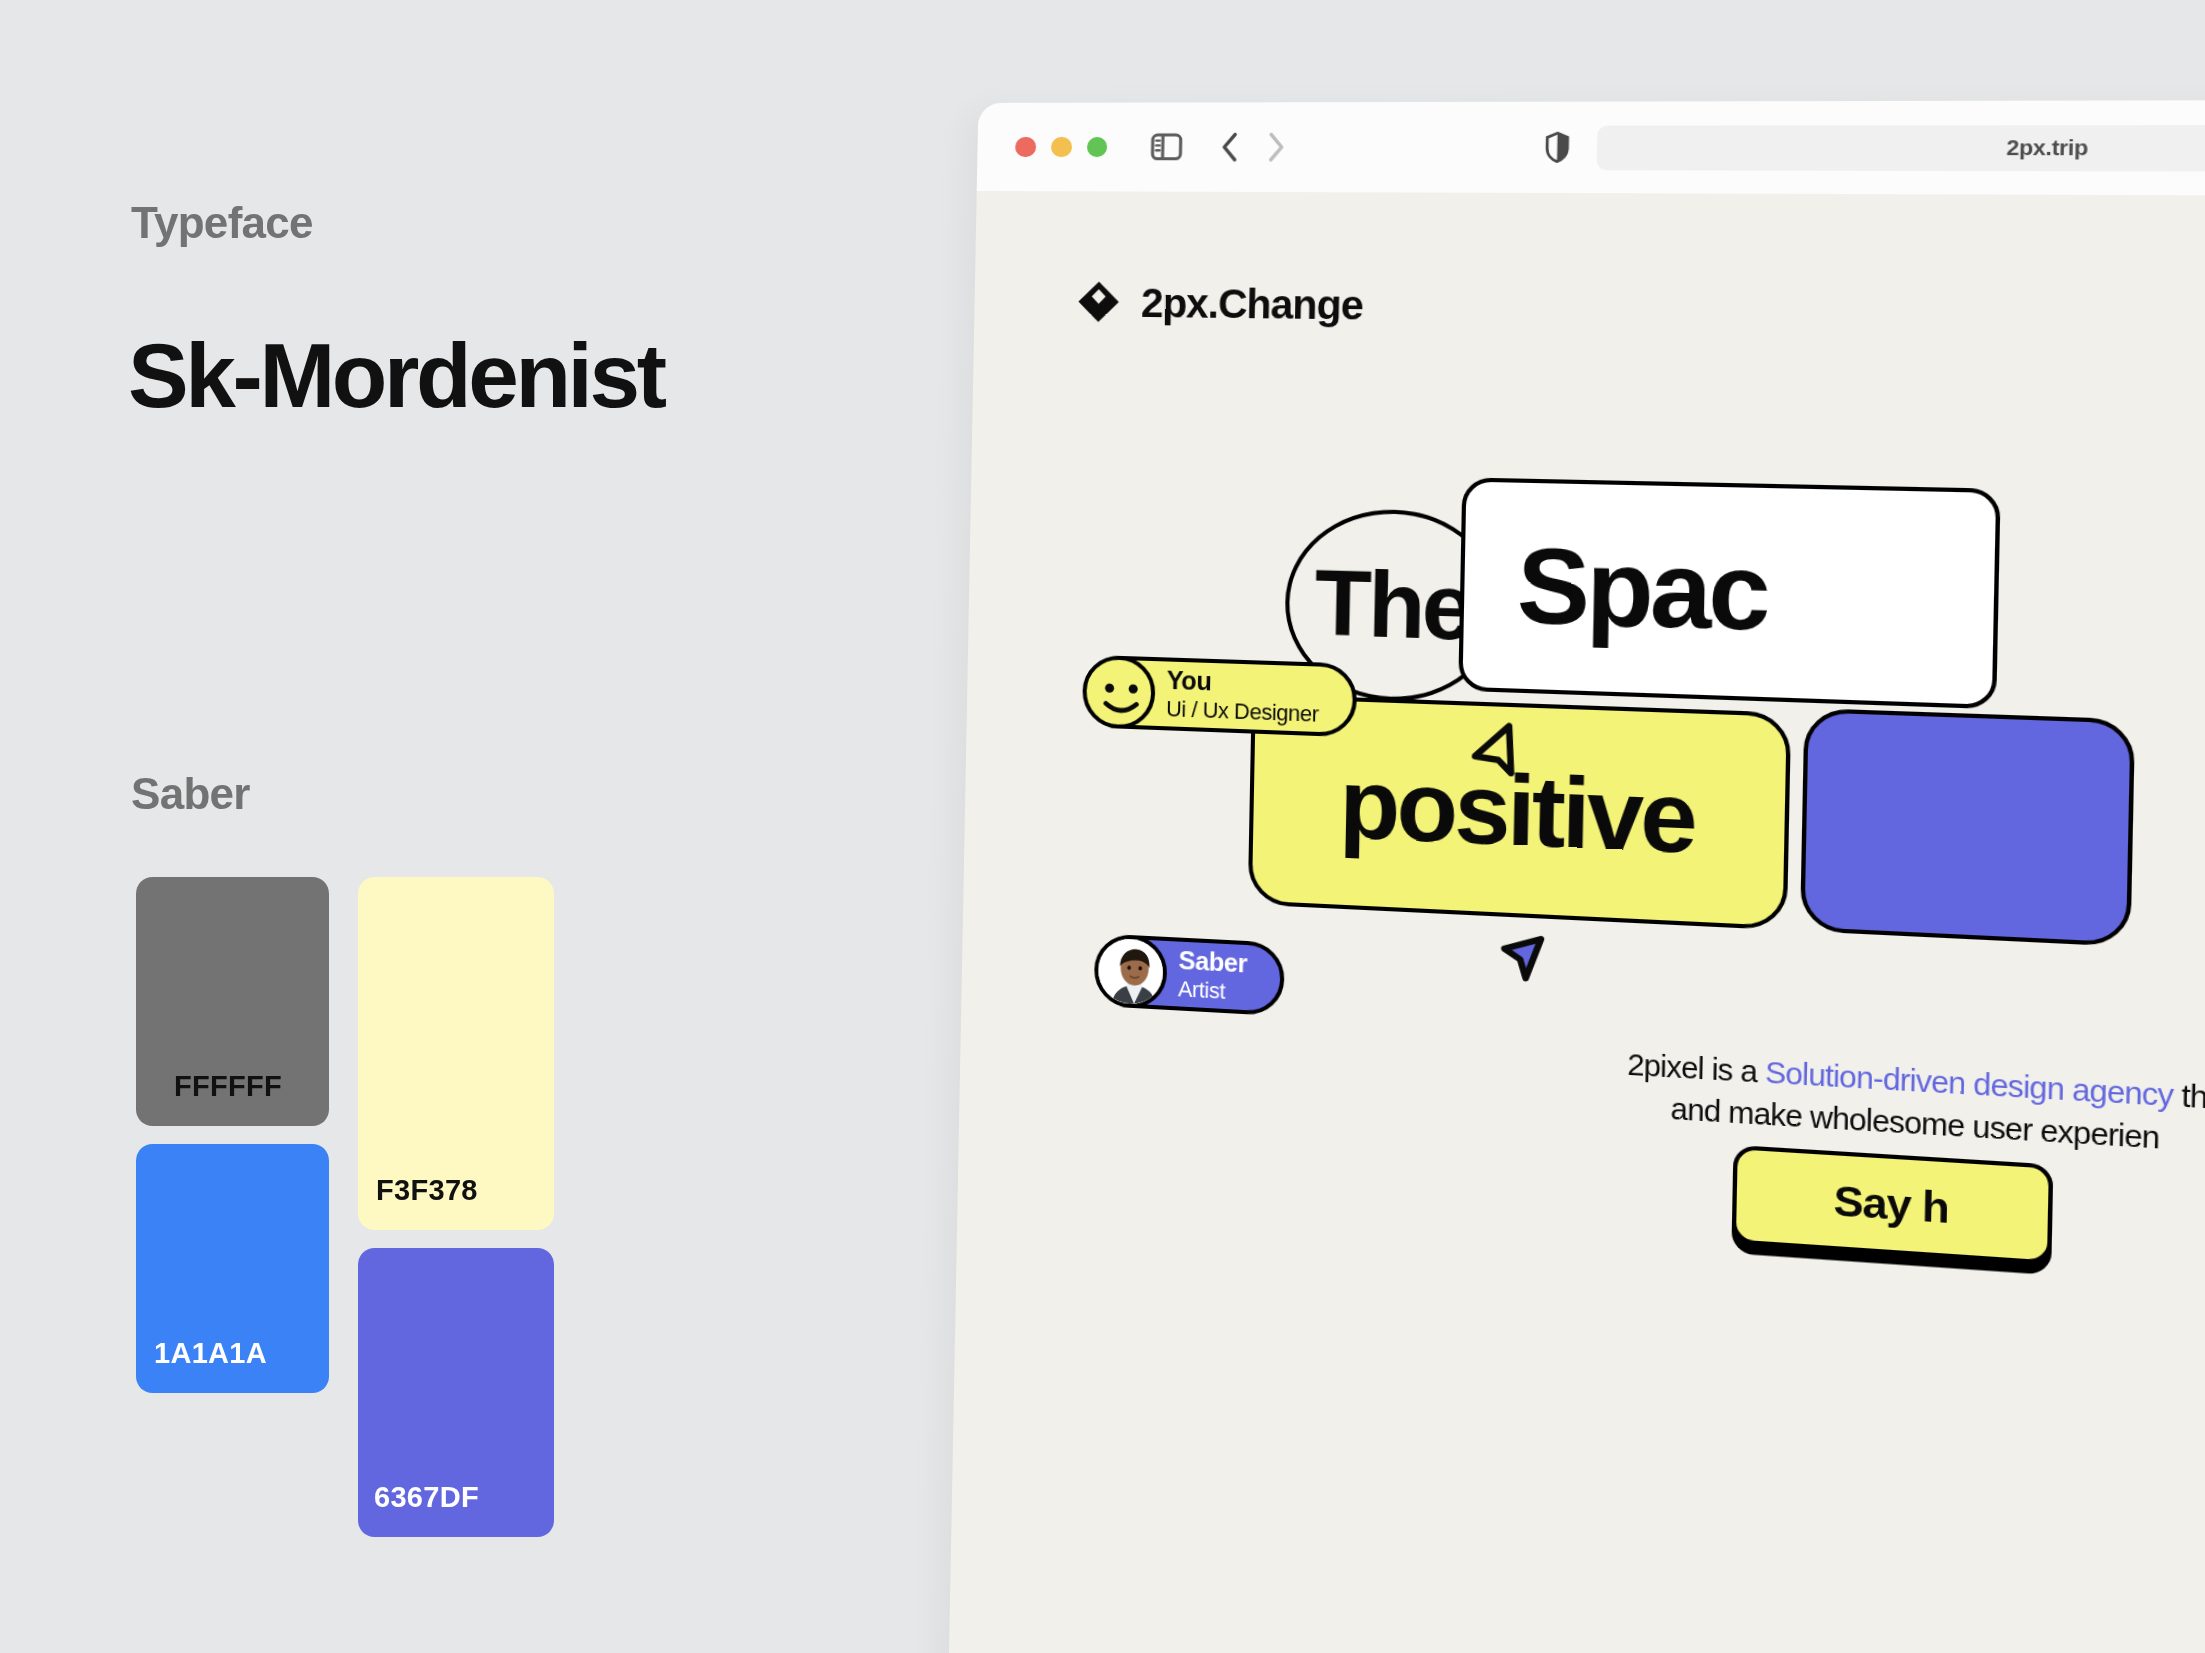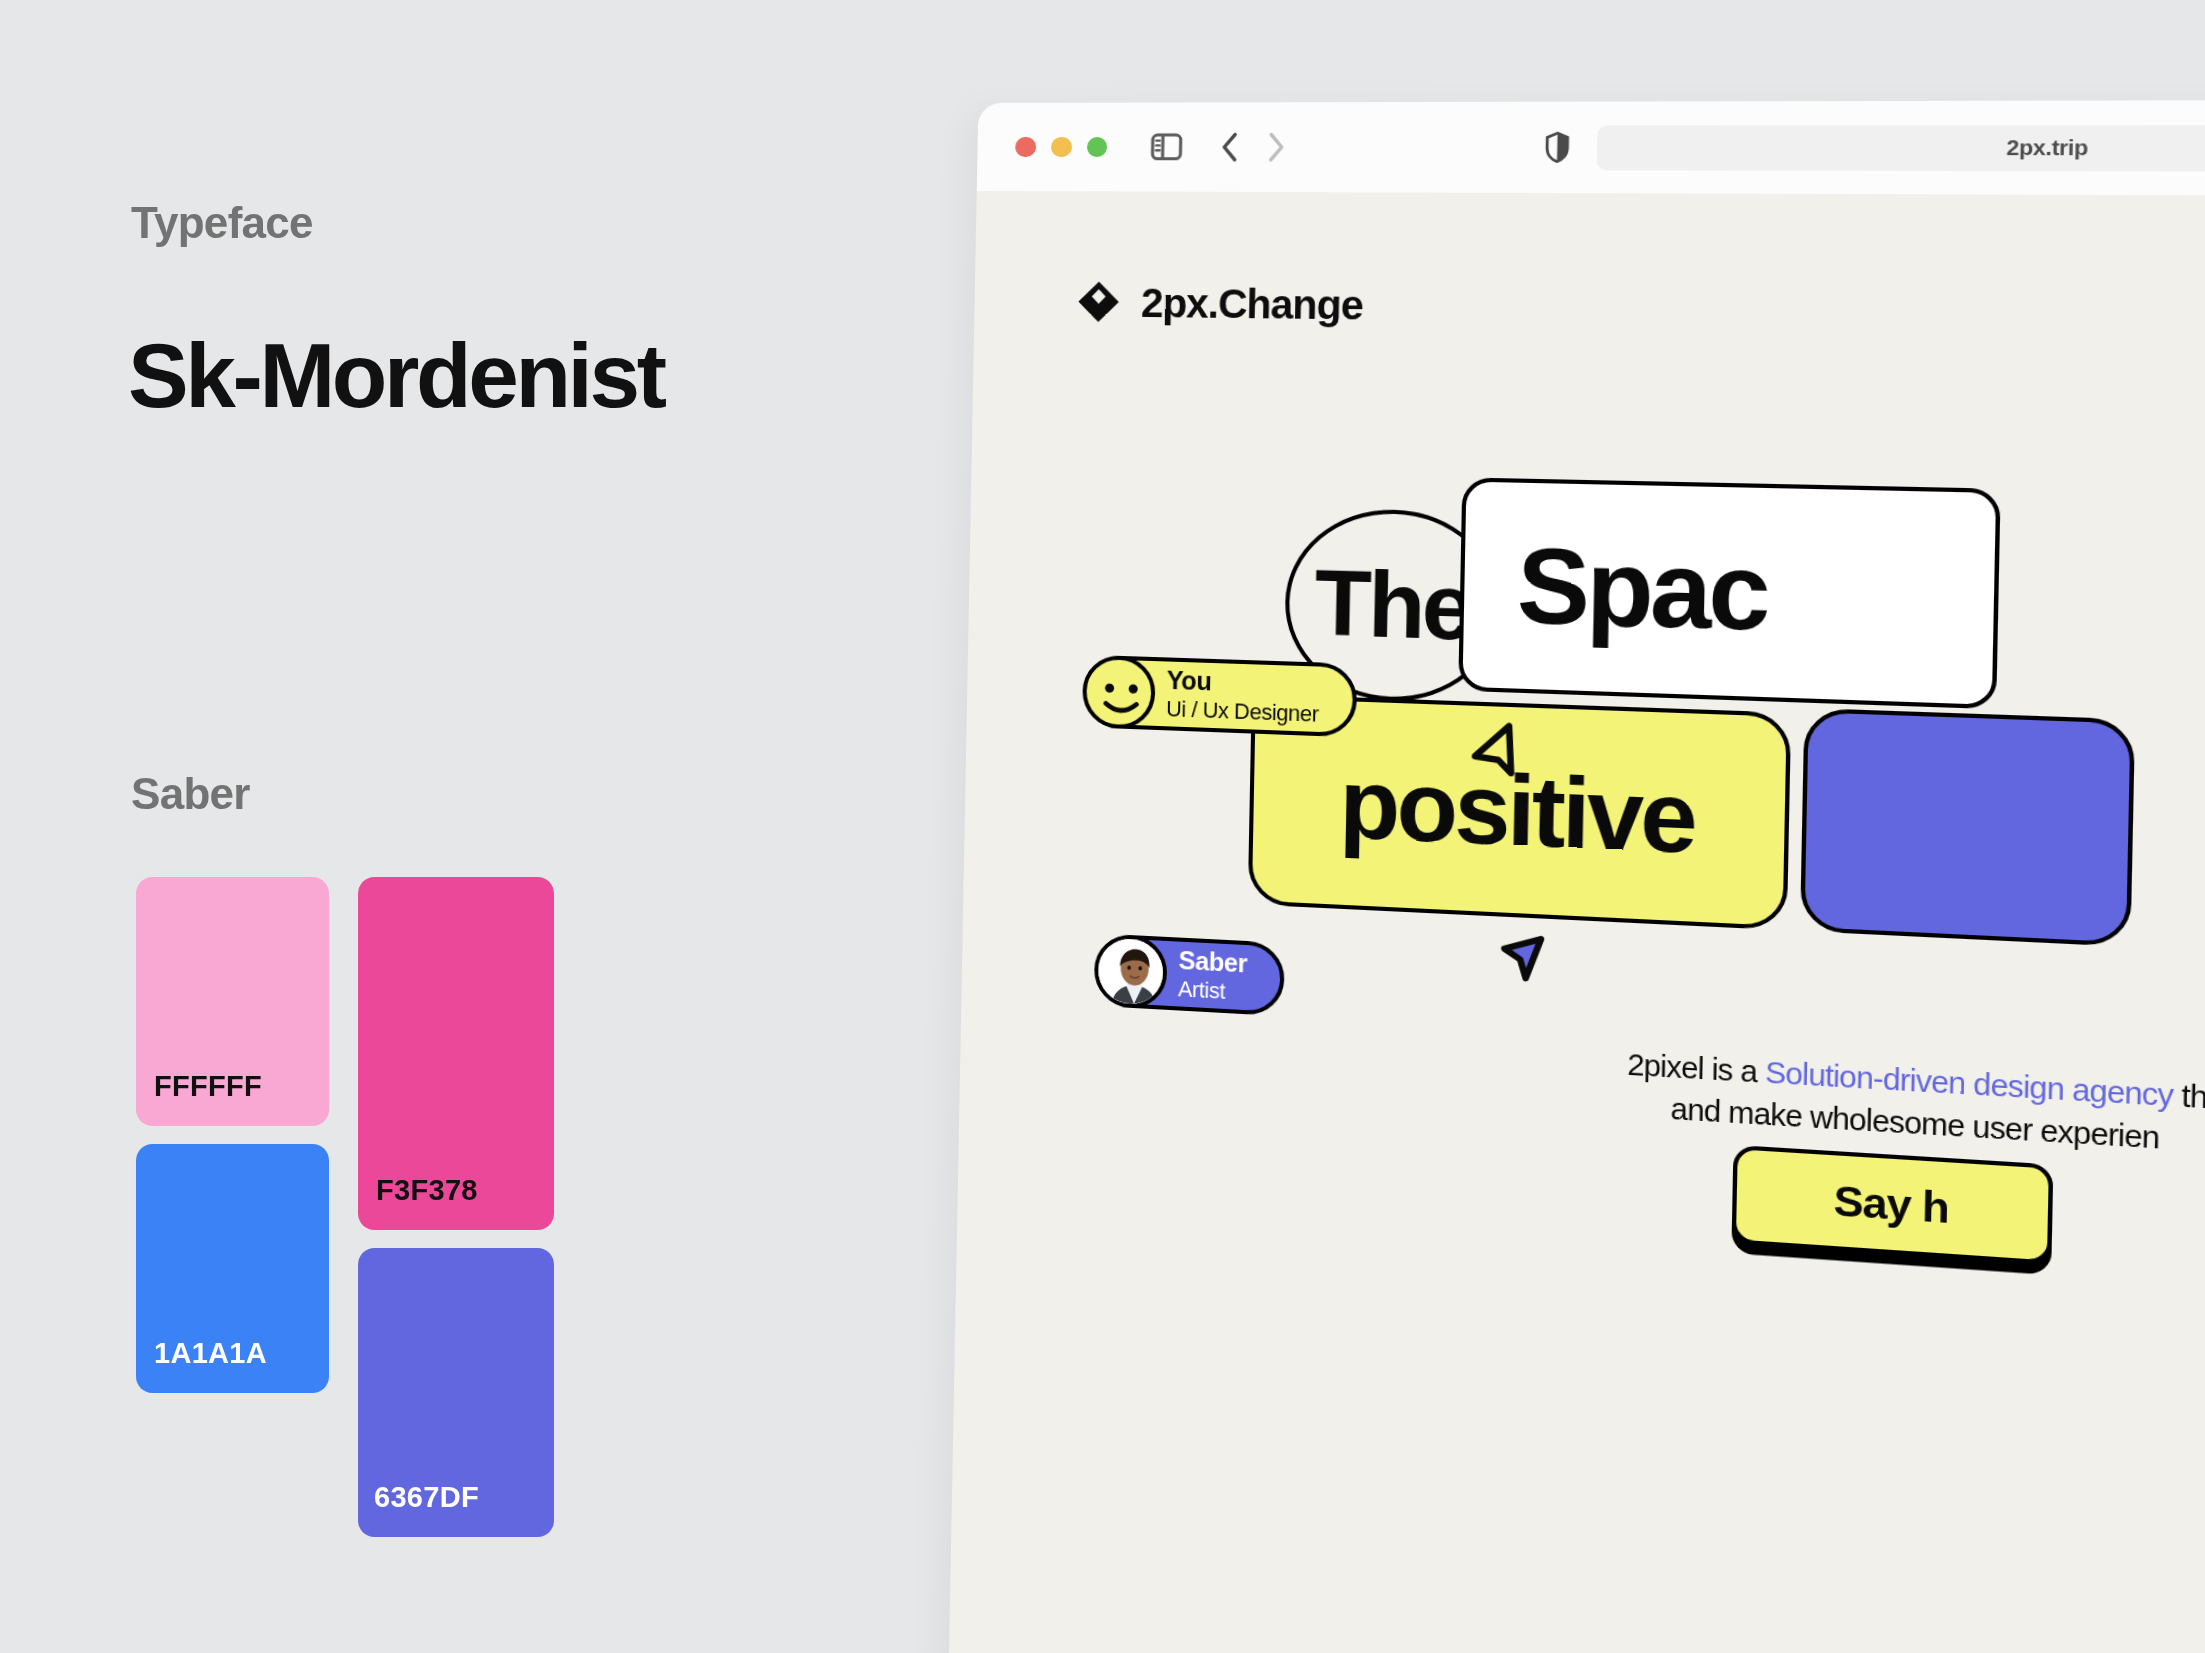--- a/index.html
+++ b/index.html
@@ -287,27 +287,27 @@
 <section class="styleguide">
 
   <div class="sg-label" id="label-typeface">Typeface</div>
 
   <div class="sg-fontname">Sk-Mordenist</div>
 
 
   <div class="sg-label" id="label-color">Saber</div>
 
   <div class="swatches">
-    <div class="swatch" id="swatch-white" style="background: #f9a8d4;">
+    <div class="swatch" id="swatch-white" style="background: #737373; padding-left: 20px;">
       <span class="hex">FFFFFF</span>
     </div>
     <div class="swatch" id="swatch-black" style="background: #3b82f6;">
       <span class="hex">1A1A1A</span>
     </div>
-    <div class="swatch" id="swatch-yellow" style="background: #ec4899;">
+    <div class="swatch" id="swatch-yellow" style="background: #fef9c3;">
       <span class="hex">F3F378</span>
     </div>
     <div class="swatch" id="swatch-purple" style="background: rgb(99, 103, 223);">
       <span class="hex">6367DF</span>
     </div>
   </div>
 </section>
 
 <section class="browser-stage">
  <div class="browser">

